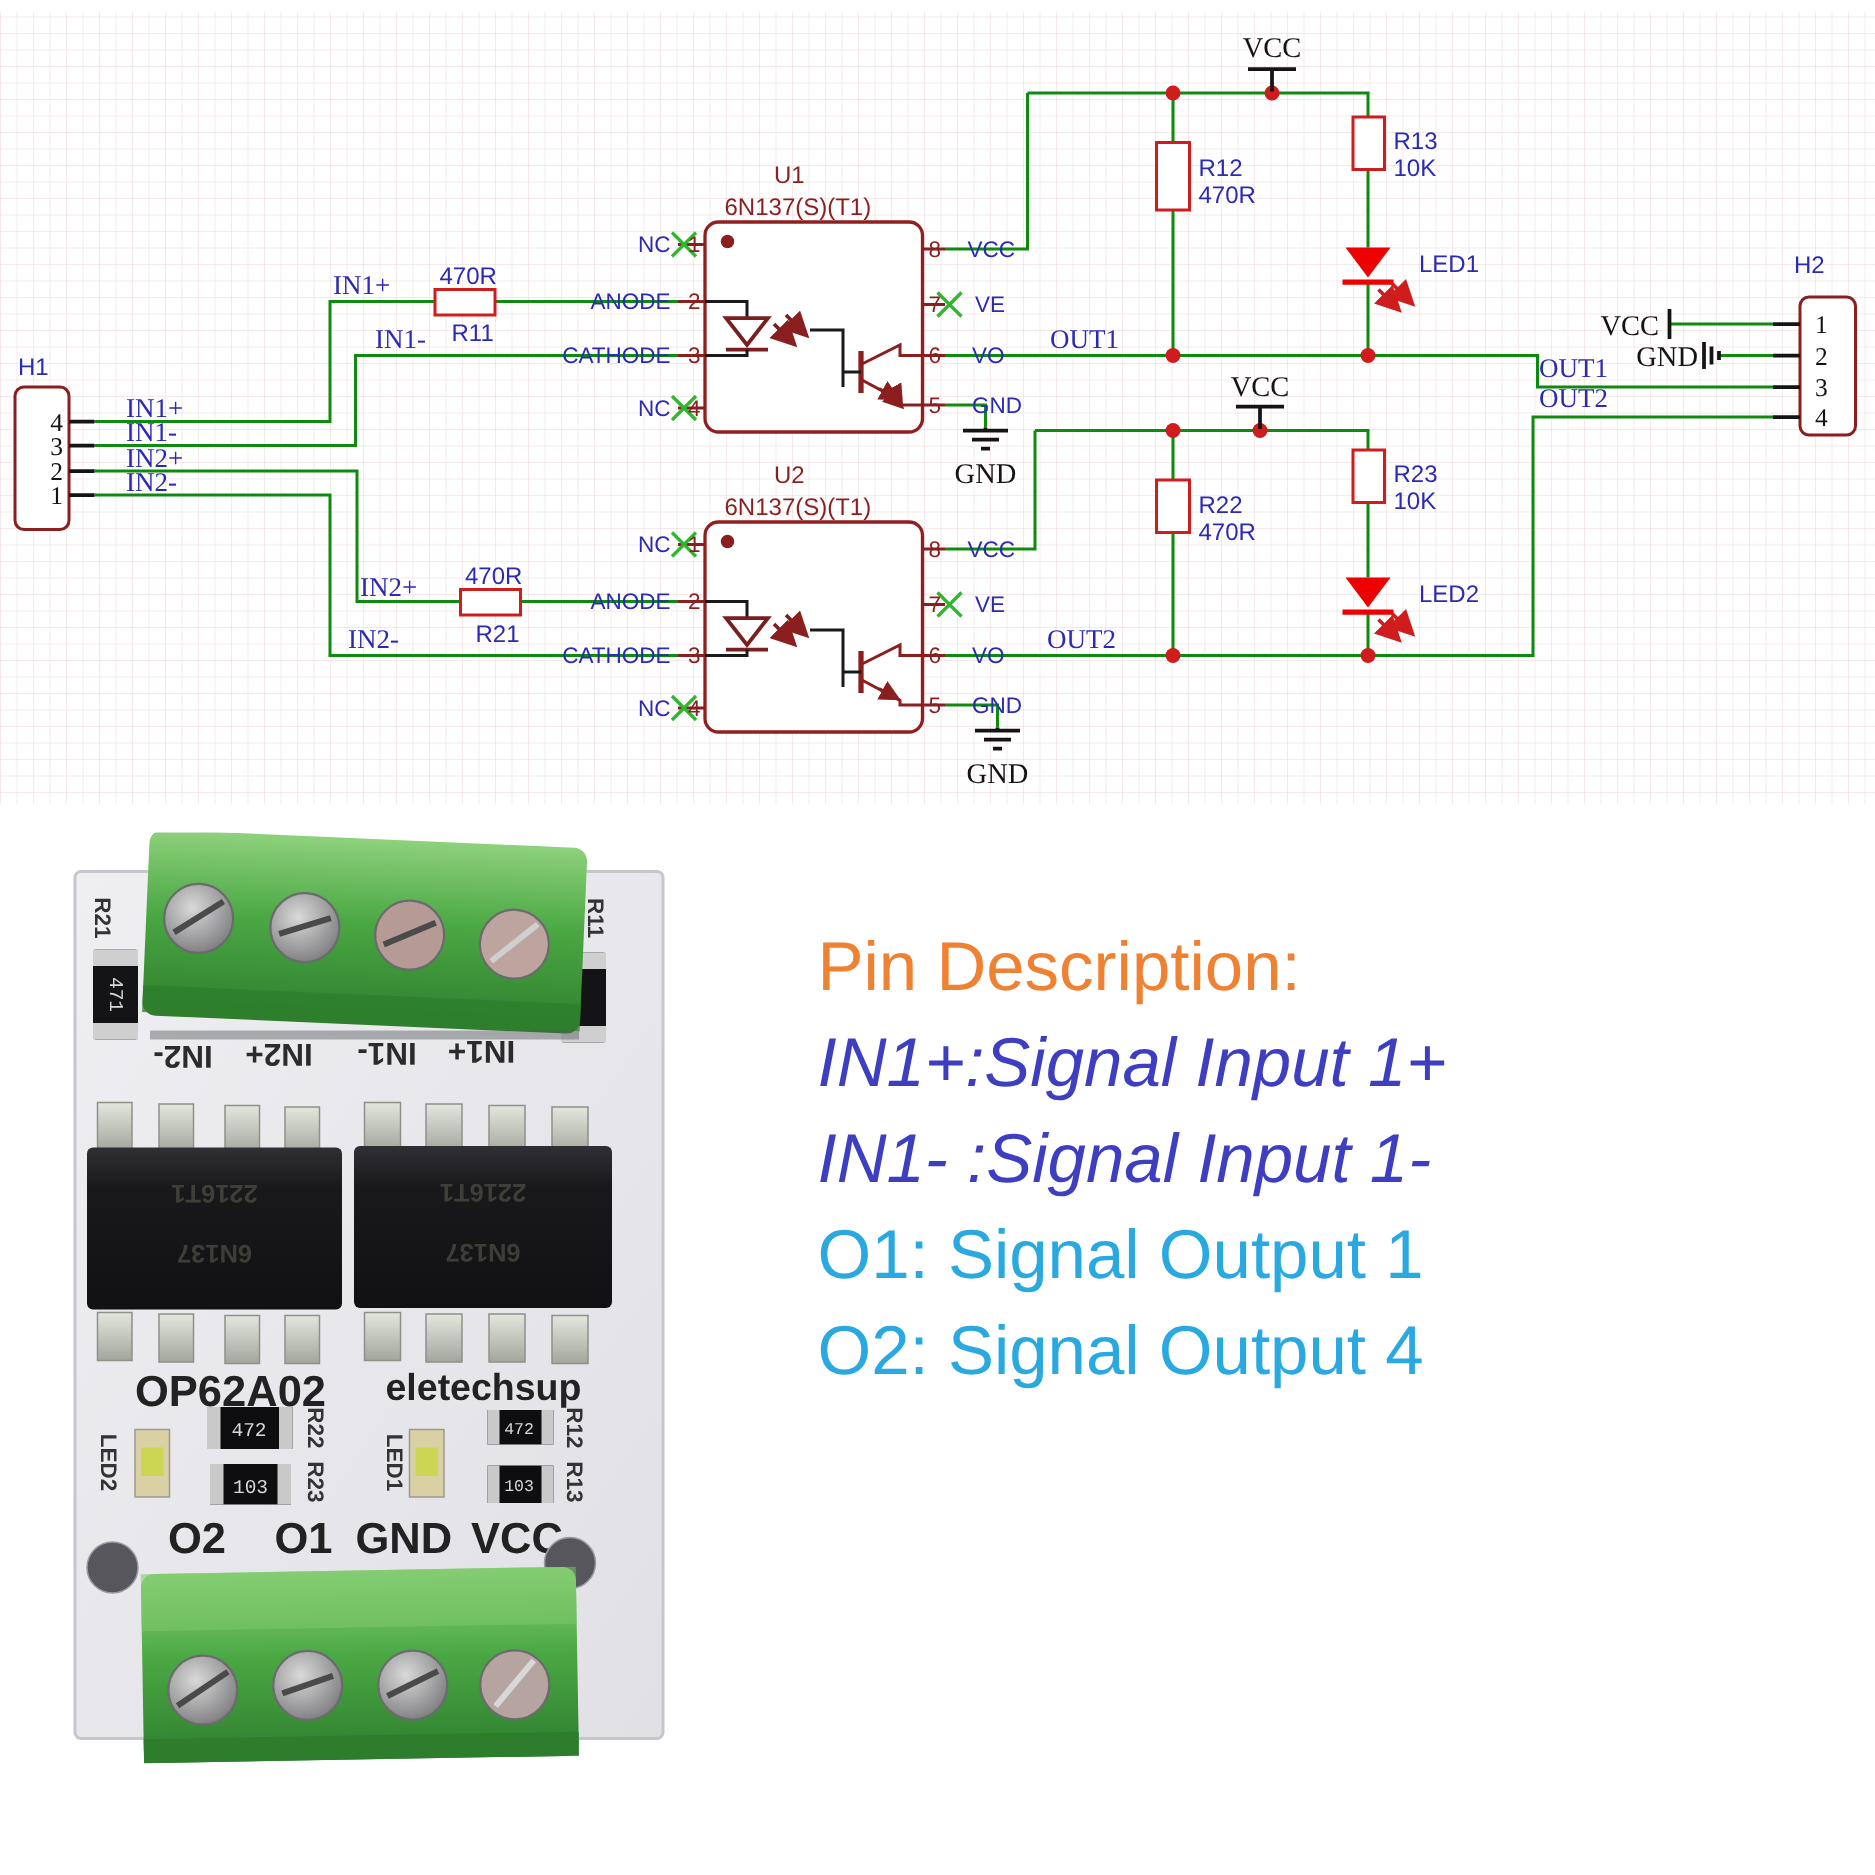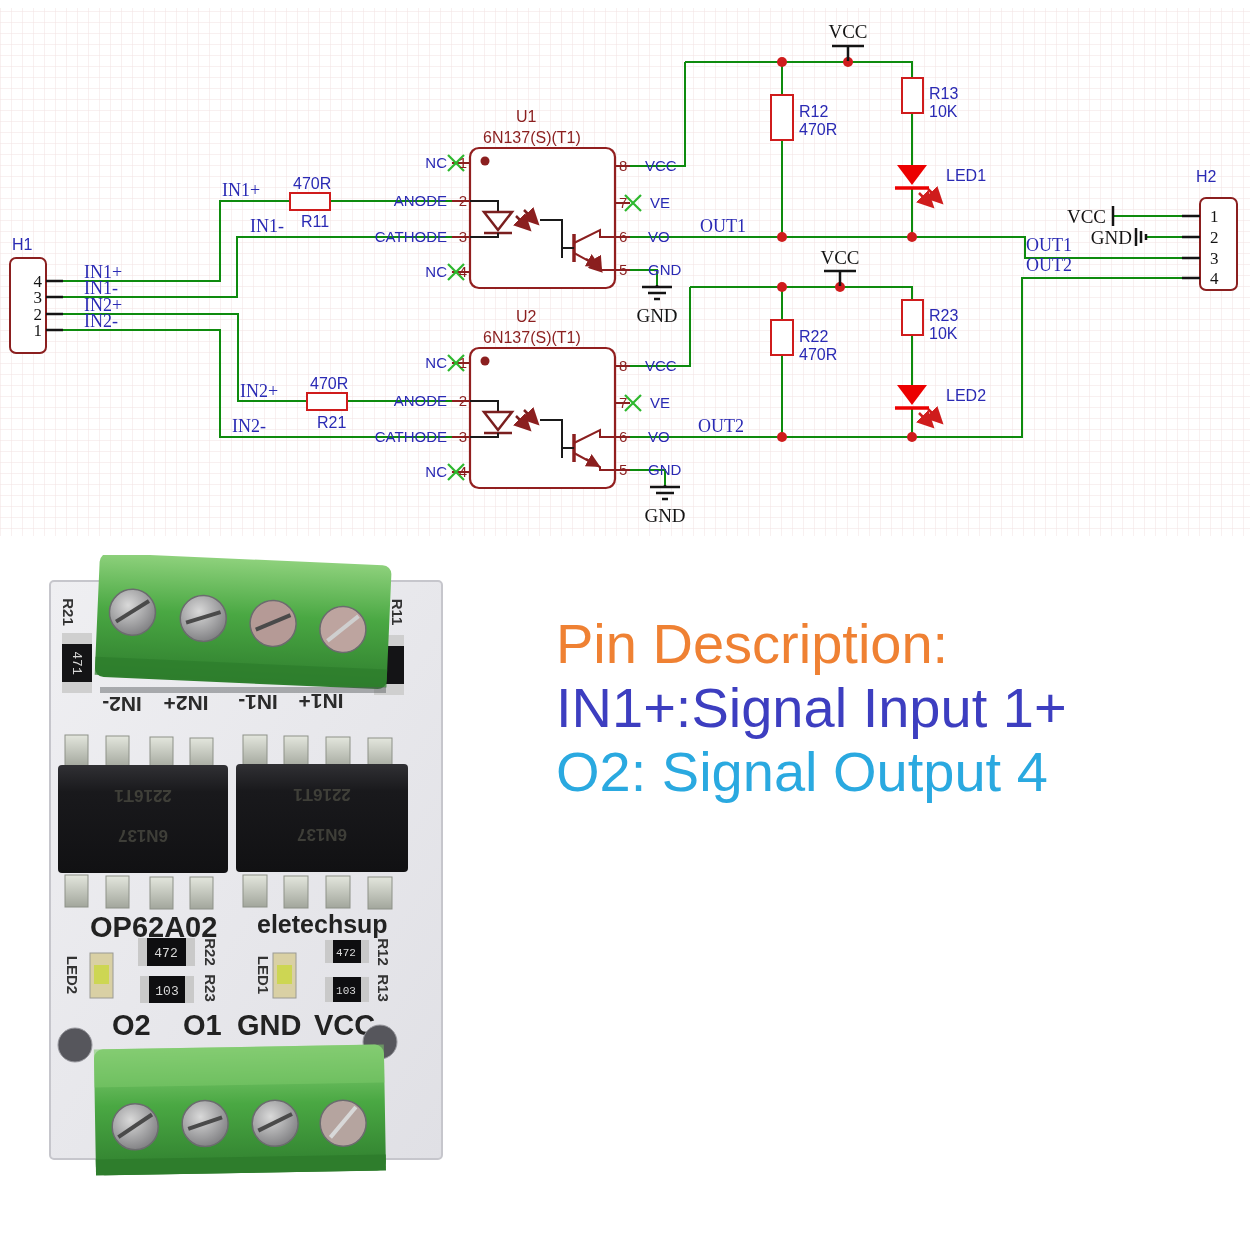--- a/index.html
+++ b/index.html
@@ -15,23 +15,23 @@
   .pwr  {font-family:"Liberation Serif",serif;font-size:19px;fill:#141414;}
   .digit{font-family:"Liberation Serif",serif;font-size:17px;fill:#141414;}
   
   .silk    {font-family:"Liberation Sans",sans-serif;font-weight:bold;font-size:21px;fill:#2b2b2b;}
   .silk-big{font-family:"Liberation Sans",sans-serif;font-weight:bold;font-size:29px;fill:#222;}
   .silk-sm {font-family:"Liberation Sans",sans-serif;font-weight:bold;font-size:15px;fill:#333;}
   .chiptxt {font-family:"Liberation Mono","DejaVu Sans Mono",monospace;font-size:13px;fill:#d8d8d8;}
   .icmark  {font-family:"Liberation Sans",sans-serif;font-weight:bold;font-size:17px;fill:#46463e;opacity:.85;}
   
   .desc{position:absolute;left:545px;top:612px;width:690px;}
-  .desc .line{height:64px;line-height:64px;font-size:56px;white-space:nowrap;margin-left:11px;}
+  .desc .line{height:64px;line-height:64px;font-size:46px;white-space:nowrap;}
   .c-orange{color:#ef8133;}
-  .c-indigo{color:#3d3ec0;}
+  .c-indigo{color:#3d3ec0;font-style:italic;}
   .c-cyan  {color:#2aa9e0;}
 </style>
 </head>
 <body>
 
 <div class="canvas">
 
 <svg width="1250" height="540" viewBox="0 0 1250 540" style="position:absolute;left:0;top:0">
   <defs>
     <pattern id="grid" width="11" height="11" patternUnits="userSpaceOnUse">
@@ -436,16 +436,18 @@
       <path d="M218 576 L252 560" stroke="#4a4a4a" stroke-width="4"></path>
       <circle cx="303" cy="570" r="23" fill="#b5a49f" stroke="#6b6b6e" stroke-width="1.5"></circle>
       <path d="M290 584 L316 554" stroke="#d8d8d8" stroke-width="4"></path>
     </g>
   </g>
 </svg>
 
 <div class="desc">
   <div class="line c-orange">Pin Description:</div>
   <div class="line c-indigo">IN1+:Signal Input 1+</div>
+  <div class="line c-indigo">IN1- :Signal Input 1-</div>
+  <div class="line c-cyan">O1: Signal Output 1</div>
   <div class="line c-cyan">O2: Signal Output 4</div>
 </div>
 
 </div>
 
 </body></html>

